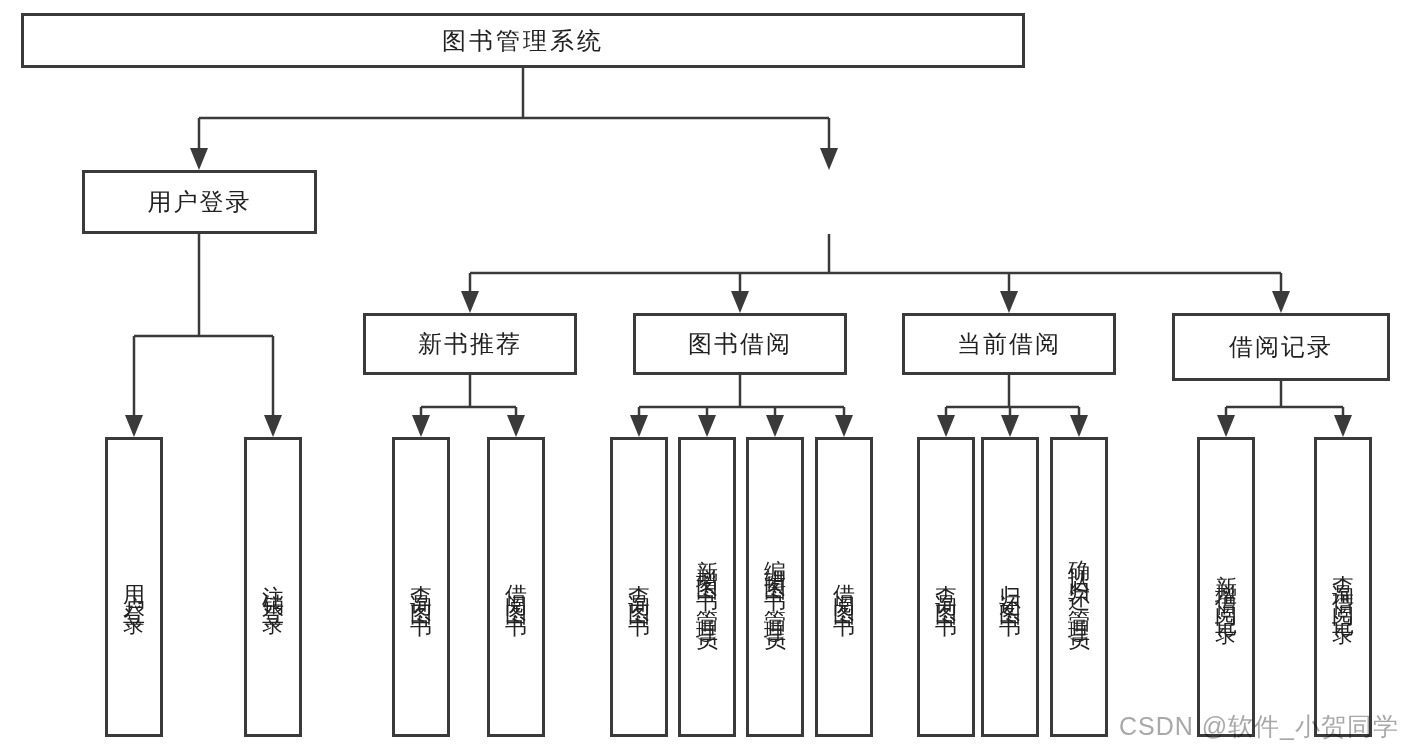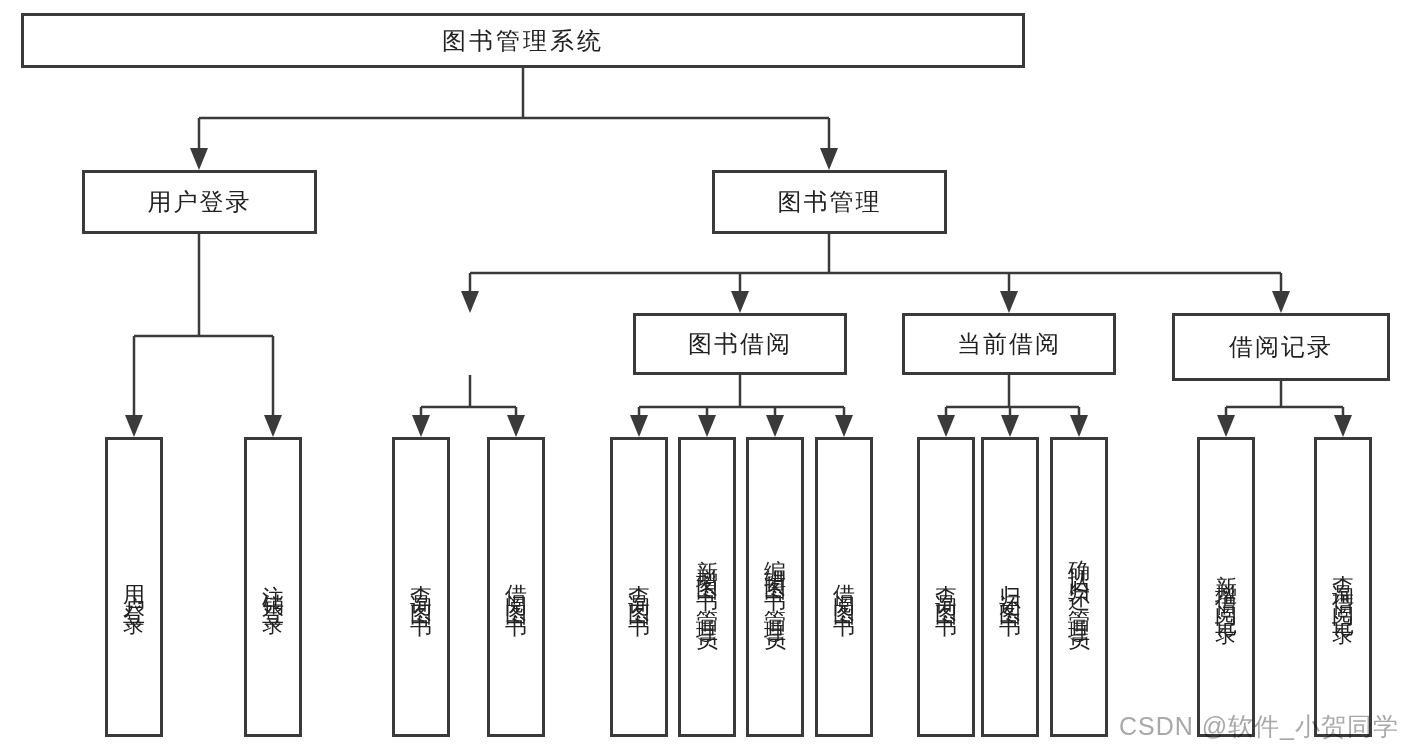--- a/index.html
+++ b/index.html
@@ -116,24 +116,24 @@
     <polygon points="1334,415 1352,415 1343,437"></polygon>
   </svg>
 
   <div class="node" style="left:21px;top:13px;width:1004px;height:55px">
     <span class="hlabel root-label">图书管理系统</span>
   </div>
 
   <div class="node" style="left:82px;top:170px;width:235px;height:64px">
     <span class="hlabel">用户登录</span>
   </div>
-  <div class="node" style="left:712px;top:170px;width:235px;height:64px">
-    <span class="hlabel">图书管理</span>
+
+  <div class="node" style="left:363px;top:313px;width:214px;height:62px">
+    <span class="hlabel">新书推荐</span>
   </div>
-
   <div class="node" style="left:902px;top:313px;width:214px;height:62px">
     <span class="hlabel">当前借阅</span>
   </div>
   <div class="node" style="left:633px;top:313px;width:214px;height:62px">
     <span class="hlabel">图书借阅</span>
   </div>
   <div class="node" style="left:1172px;top:313px;width:218px;height:68px">
     <span class="hlabel">借阅记录</span>
   </div>
 

